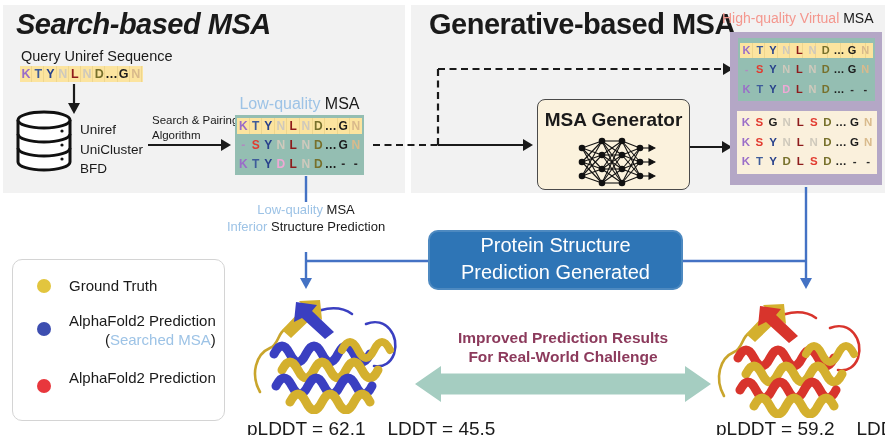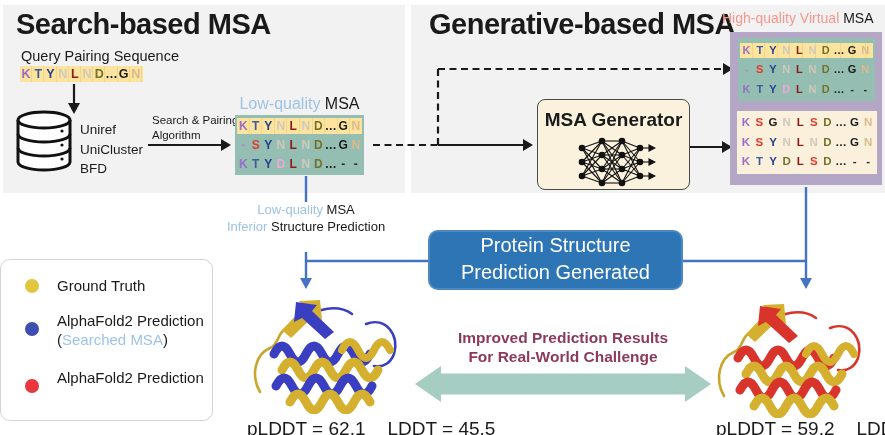--- a/index.html
+++ b/index.html
@@ -69,23 +69,23 @@
       <path d="M806,187 V279"></path>
     </g>
     <g class="blue-fill" fill="#4472C4" stroke="none">
       <polygon points="300,278 312,278 306,289"></polygon>
       <polygon points="800,278 812,278 806,289"></polygon>
     </g>
 
     <polygon class="teal-fill" fill="#A5CDC1" points="415,384 441,366 441,373.5 685,373.5 685,366 711,384 685,402 685,394.5 441,394.5 441,402"></polygon>
   </svg>
 
-  <div class="abs ptitle" style="left:16px;top:8px;">Search-based MSA</div>
-
-  <div class="abs" style="left:21px;top:48px;font-size:14.5px;">Query Pairing Sequence</div>
+  <div class="abs ptitle" style="left:16px;top:8px;font-style:italic;">Search-based MSA</div>
+
+  <div class="abs" style="left:21px;top:48px;font-size:14.5px;">Query Uniref Sequence</div>
   <div class="abs seqrow seq-q hl-strip" style="left:20px;top:66px;width:123px;height:16px;z-index:3;">
       <span class="aa" style="color: rgb(154, 109, 200);">K</span>
       <span class="aa" style="color: rgb(62, 92, 154);">T</span>
       <span class="aa" style="color: rgb(39, 64, 139);">Y</span>
       <span class="aa" style="color: rgb(207, 201, 188);">N</span>
       <span class="aa" style="color: rgb(142, 27, 27);">L</span>
       <span class="aa" style="color: rgb(207, 201, 188);">N</span>
       <span class="aa" style="color: rgb(119, 112, 43);">D</span>
       <span class="aa" style="color: rgb(26, 26, 26);">…</span>
       <span class="aa" style="color: rgb(26, 26, 26);">G</span>
@@ -313,21 +313,21 @@
   <div class="abs note" style="left:306px;top:202px;transform:translateX(-50%);z-index:3;">
     <div><span style="color: rgb(157, 195, 230);">Low-quality</span><span> MSA</span></div>
     <div><span style="color: rgb(157, 195, 230);">Inferior</span><span> Structure Prediction</span></div>
   </div>
 
   <div class="abs bluebox" style="left: 428px; top: 230px; width: 255px; height: 58px; z-index: 3; background: rgb(46, 117, 182);">
     <div>Protein Structure</div>
     <div>Prediction Generated</div>
   </div>
 
-  <div class="abs legend" style="left:0;top:259px;width:211px;height:160px;">
+  <div class="abs legend" style="left:12px;top:259px;width:211px;height:160px;text-align:right;">
     <div class="abs dot" style="left: 24px; top: 19px; background: rgb(226, 197, 62);"></div>
     <div class="abs leg-label" style="left:56px;top:16px;">Ground Truth</div>
 
     <div class="abs dot" style="left: 24px; top: 62px; background: rgb(61, 78, 176);"></div>
     <div class="abs leg-label" style="left:56px;top:51px;">
       <div>AlphaFold2 Prediction</div>
       <div><span>(</span><span style="color: rgb(157, 195, 230);">Searched MSA</span><span>)</span></div>
     </div>
 
     <div class="abs dot" style="left: 24px; top: 119px; background: rgb(232, 55, 61);"></div>

